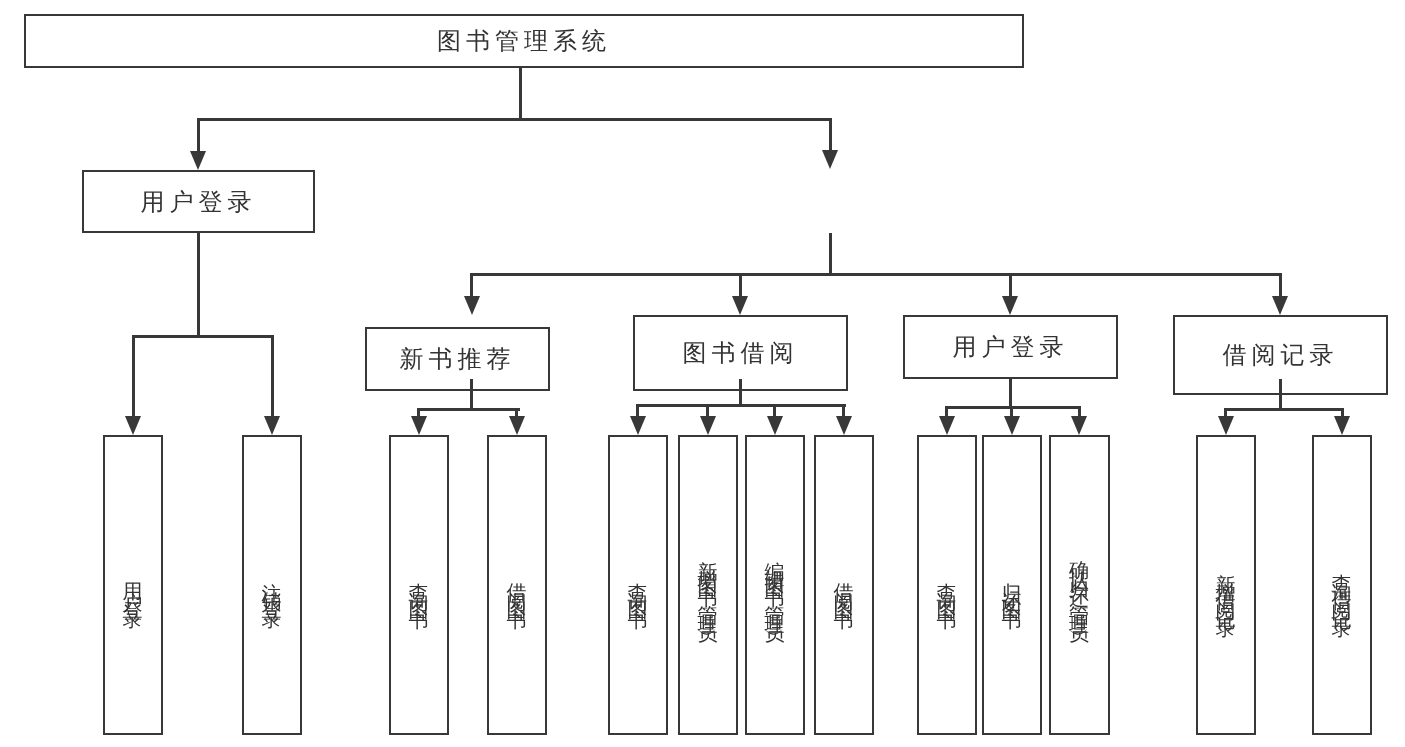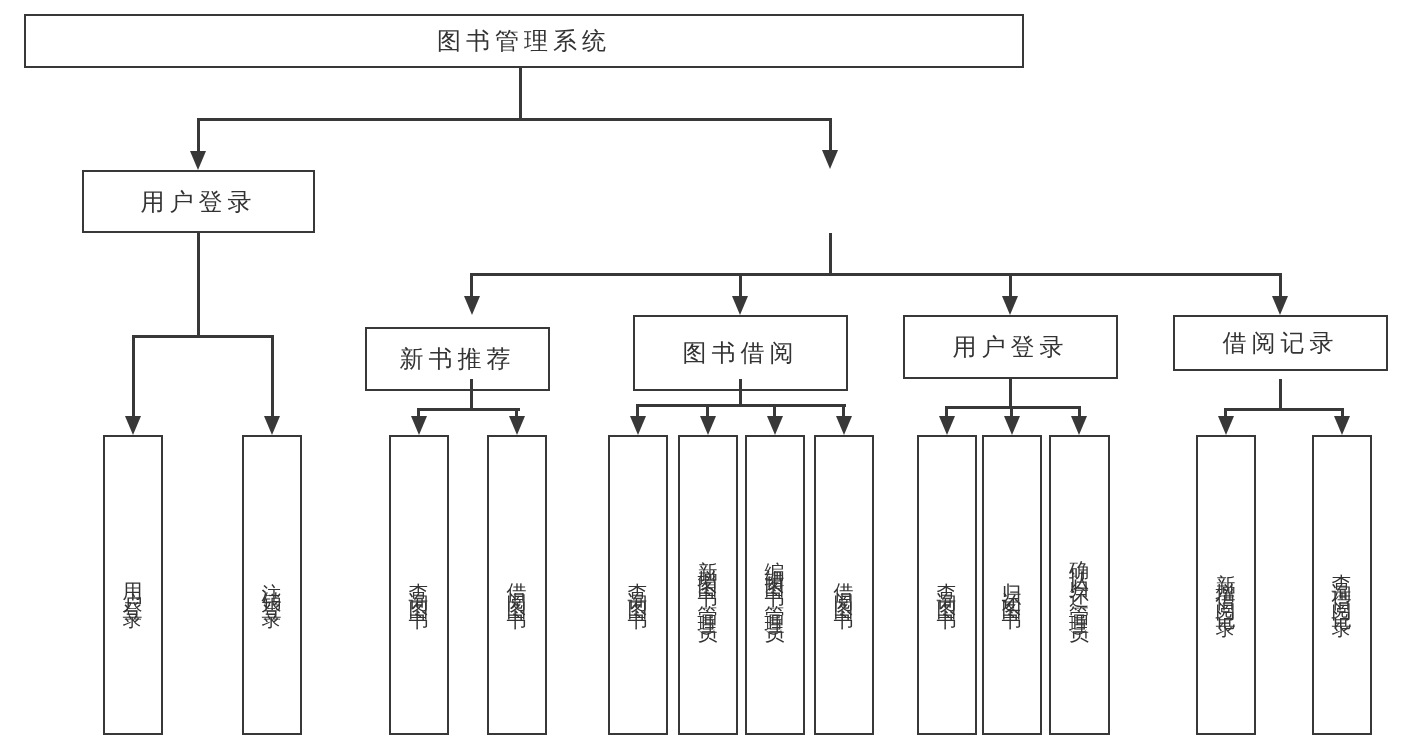--- a/index.html
+++ b/index.html
@@ -46,21 +46,21 @@
 
   <div class="node hnode" style="left:365px; top:327px; width:185px; height:64px;">
     <span>新书推荐</span>
   </div>
   <div class="node hnode" style="left:633px; top:315px; width:215px; height:76px;">
     <span>图书借阅</span>
   </div>
   <div class="node hnode" style="left:903px; top:315px; width:215px; height:64px;">
     <span>用户登录</span>
   </div>
-  <div class="node hnode" style="left:1173px; top:315px; width:215px; height:56px;">
+  <div class="node hnode" style="left:1173px; top:315px; width:215px; height:80px;">
     <span>借阅记录</span>
   </div>
 
   <div class="node vnode" style="left:103px; top:435px; width:60px; height:300px;">
     <span>用户登录</span>
   </div>
   <div class="node vnode" style="left:242px; top:435px; width:60px; height:300px;">
     <span>注销登录</span>
   </div>
 

